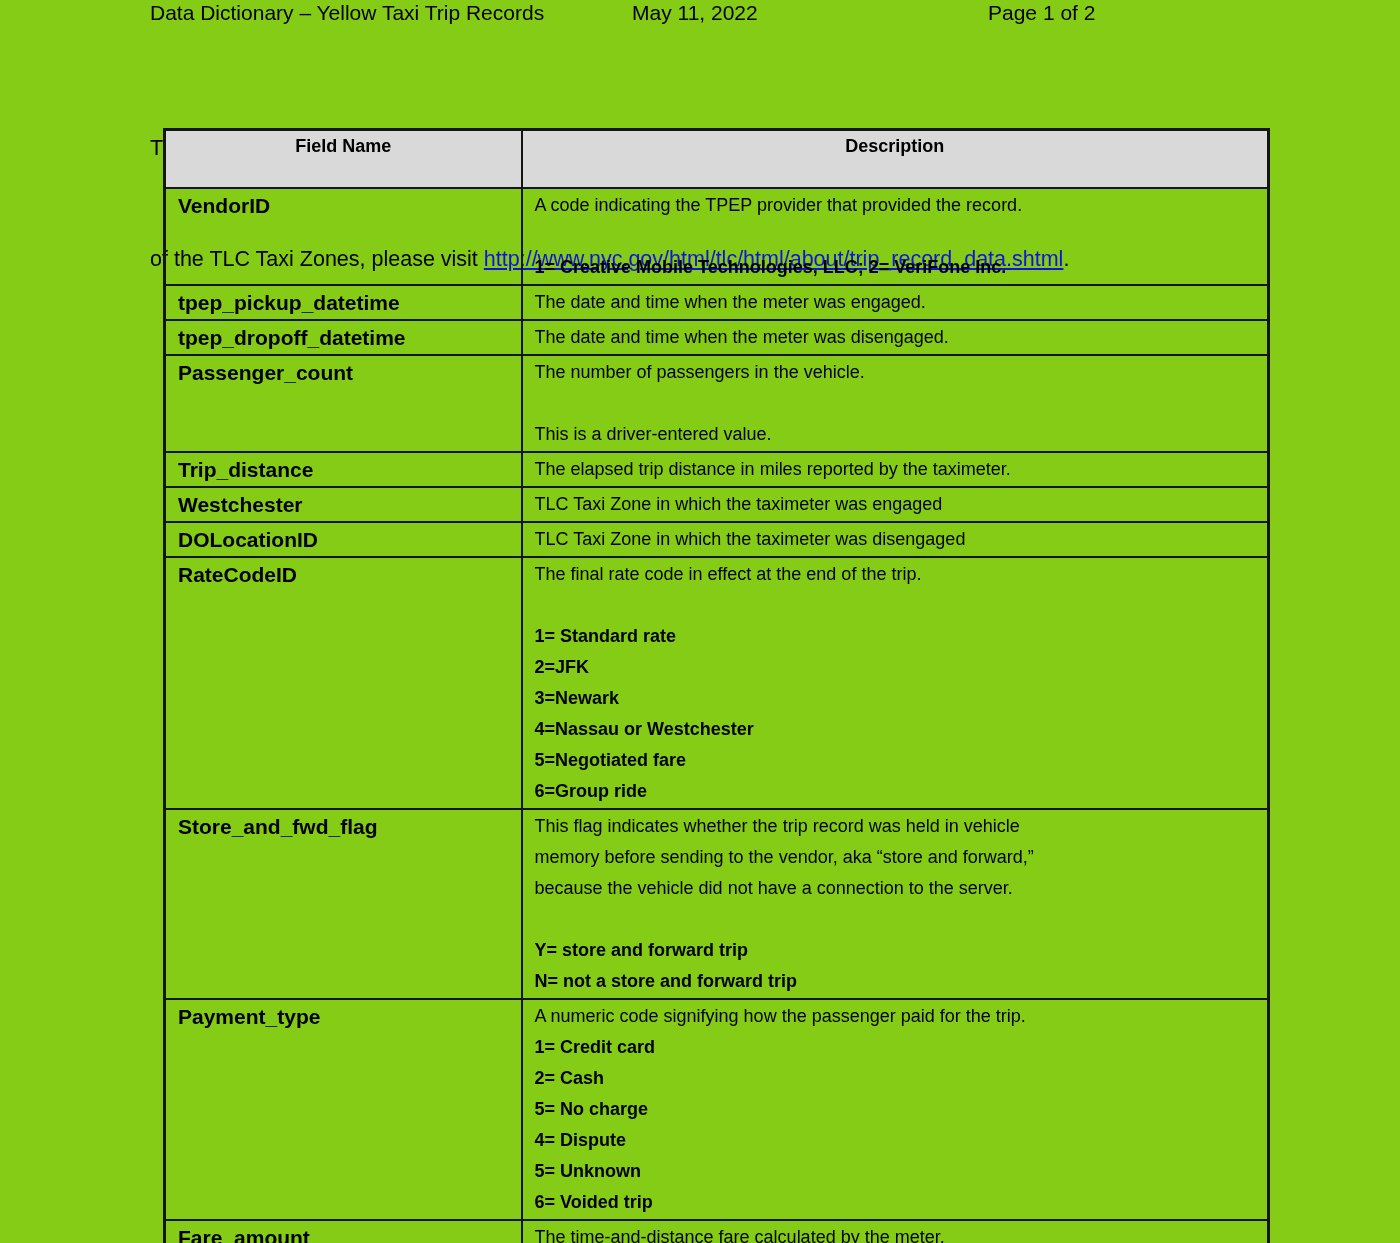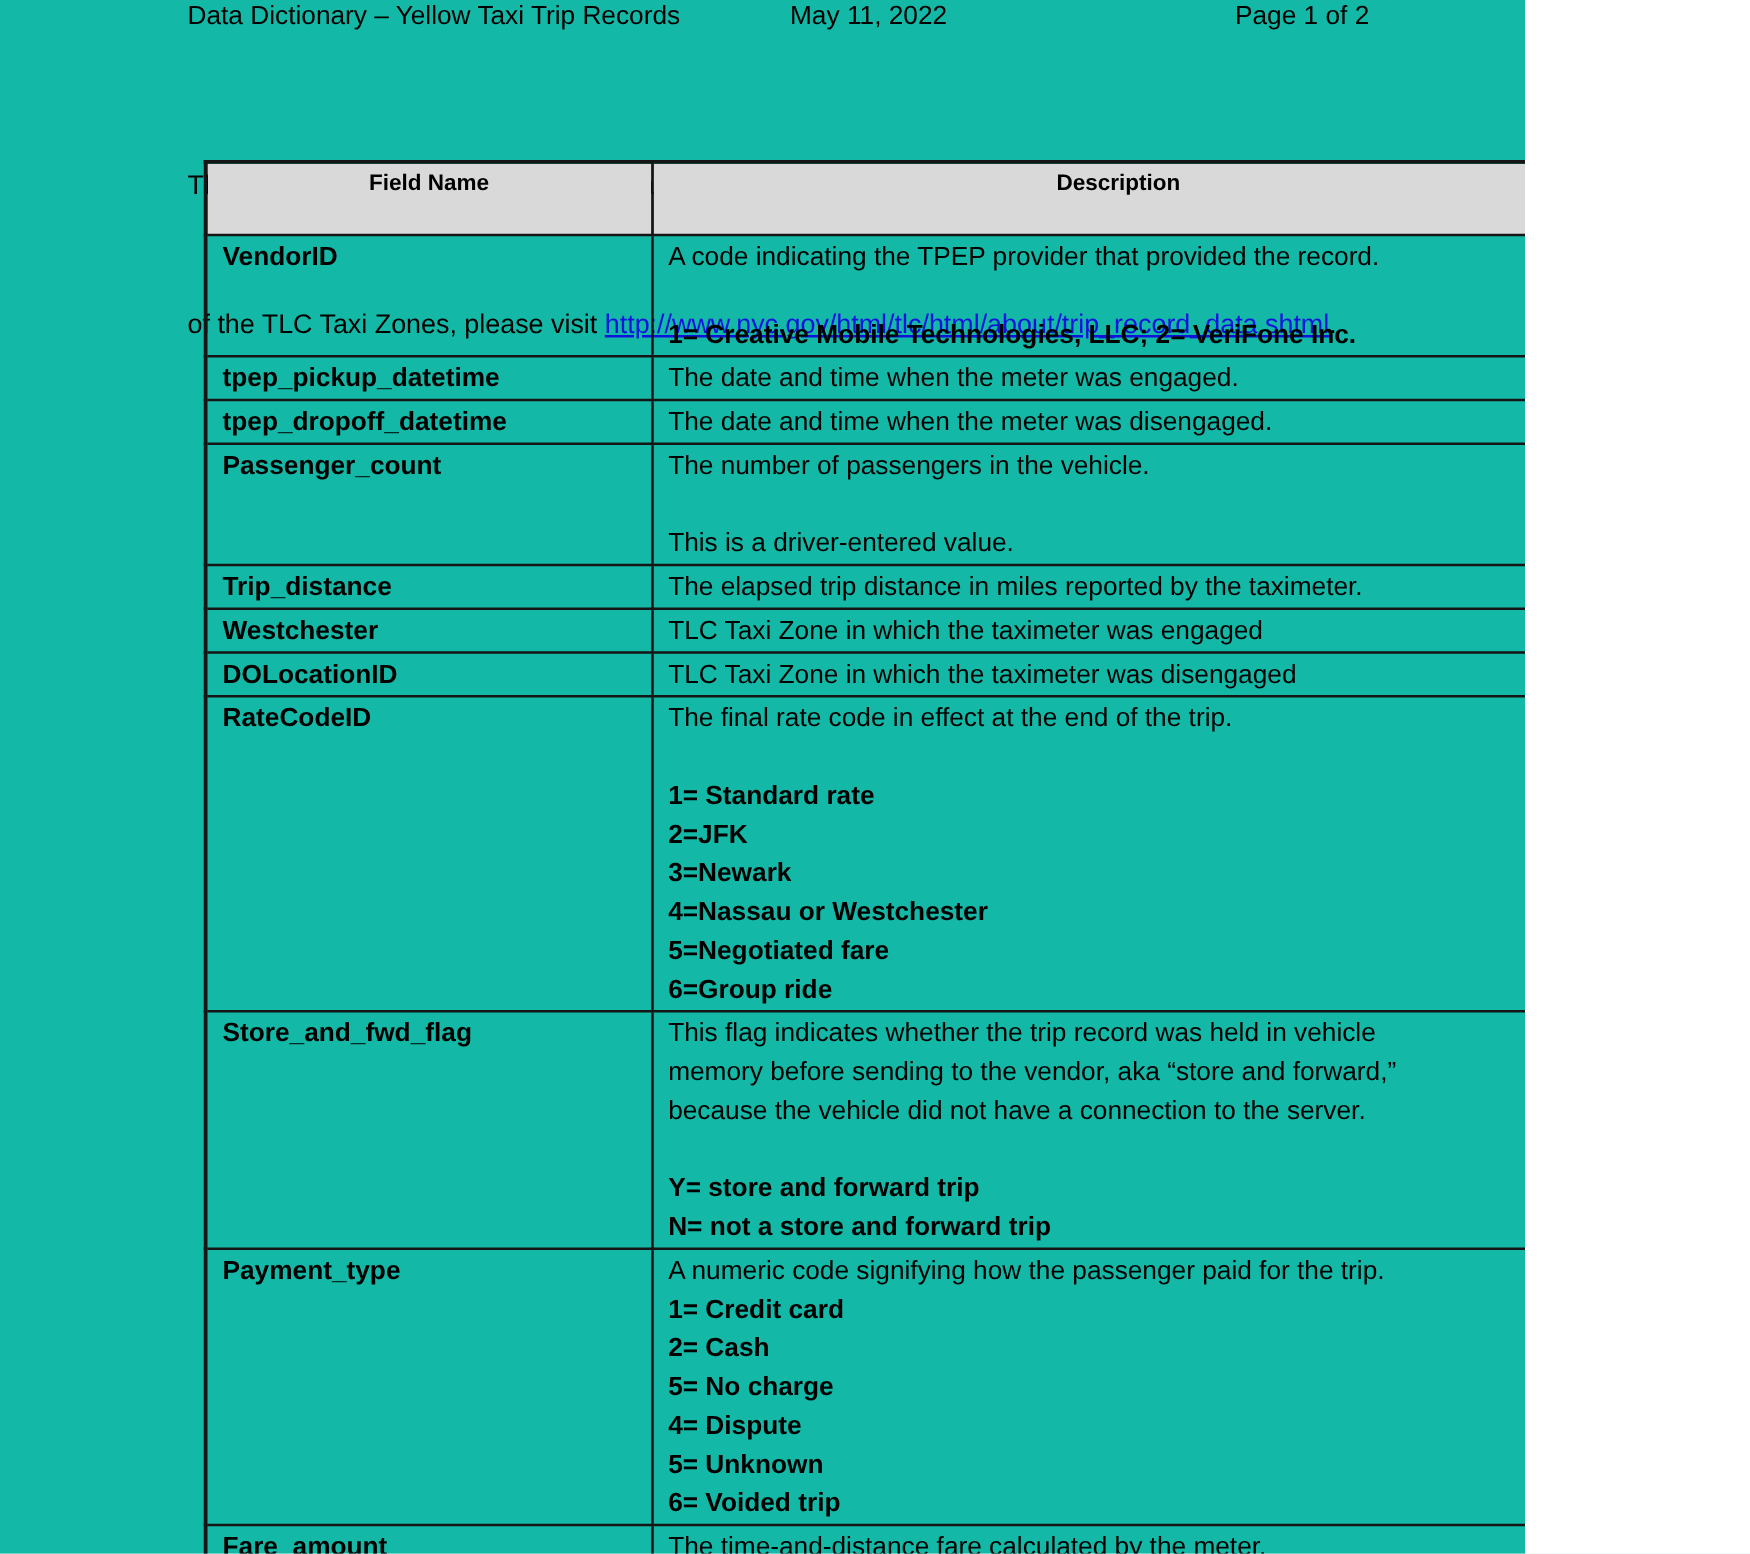--- a/index.html
+++ b/index.html
@@ -1,20 +1,20 @@
 <!DOCTYPE html>
 <html><head>
 <meta charset="utf-8">
 <style>
   html, body { margin: 0; padding: 0; background: #ffffff; }
   .page {
     position: relative;
-    width: 1220px;
+    width: 1400px;
     height: 1243px;
-    background: #14b8a6;
+    background: #84cc16;
     overflow: hidden;
     color: #000000;
     font-family: "Liberation Sans", "DejaVu Sans", sans-serif;
   }
   .doc-header span {
     position: absolute;
     top: 1px;
     font-size: 21px;
     line-height: 24px;
     white-space: pre;
@@ -64,21 +64,21 @@
   col.desc-col  { width: 747px; }
   .field-cell {
     font-weight: bold;
     font-size: 21px;
     line-height: 31px;
     padding: 1px 12px;
     white-space: pre-wrap;
     border-radius: 32px;
   }
   .desc-cell {
-    font-size: 21px;
+    font-size: 18px;
     padding: 1px 12px;
   }
   .desc-line {
     line-height: 31px;
     white-space: pre-wrap;
   }
   .desc-line.bold { font-weight: bold; }
 </style>
 </head>
 <body>

